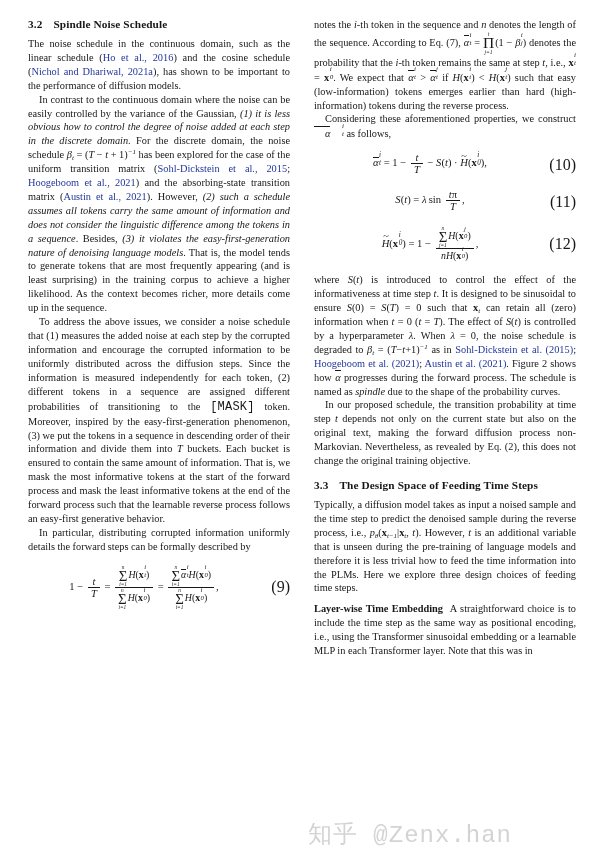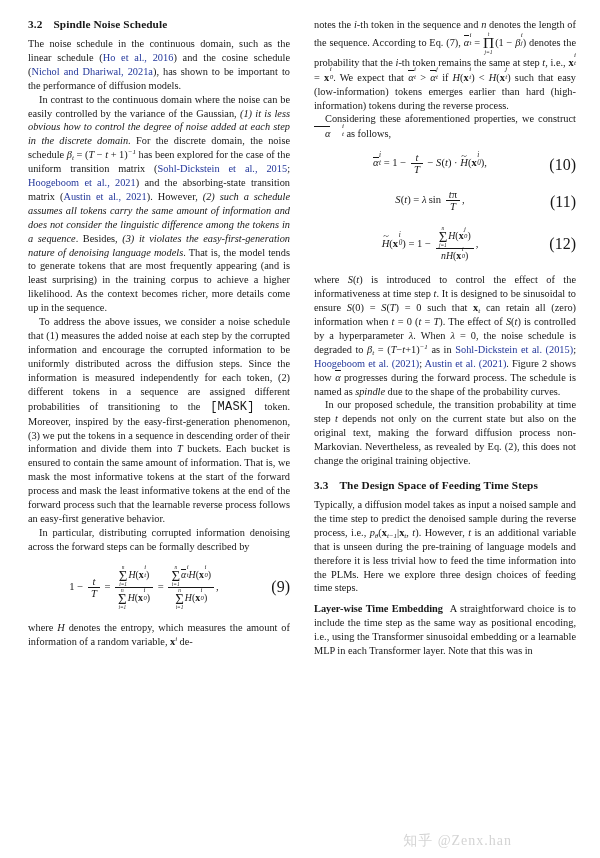--- a/index.html
+++ b/index.html
@@ -162,22 +162,22 @@
     font-size: 150%;
     font-style: normal;
     line-height: .82;
   }
 
   
   .watermark {
     position: absolute;
     right: 8px;
     bottom: 8px;
-    font-size: 14px;
-    font-family: Liberation Serif, serif;
+    font-size: 24px;
+    font-family: Liberation Mono, monospace;
     color: rgba(110,110,110,0.30);
     letter-spacing: 1px;
     white-space: nowrap;
     pointer-events: none;
     user-select: none;
   }
 </style>
 </head>
 <body>
 
@@ -190,41 +190,40 @@
         <span class="sec-num">3.2</span>
         <span class="sec-title">Spindle Noise Schedule</span>
       </h2>
 
       <p class="para"><span>The noise schedule in the continuous domain, such as the linear schedule (</span><span class="cite">Ho et al., 2016</span><span>) and the cosine schedule (</span><span class="cite">Nichol and Dhariwal, 2021a</span><span>), has shown to be important to the performance of diffusion models.</span></p>
 
       <p class="para indent"><span>In contrast to the continuous domain where the noise can be easily controlled by the variance of the Gaussian, </span><span class="ital">(1) it is less obvious how to control the degree of noise added at each step in the discrete domain</span><span>. For the discrete domain, the noise schedule </span><span class="mathfont"><i class="v">β</i><sub class="dn">t</sub> = (<i class="v">T</i> − <i class="v">t</i> + 1)<sup class="up">−1</sup></span><span> has been explored for the case of the uniform transition matrix (</span><span class="cite">Sohl-Dickstein et al., 2015</span><span>; </span><span class="cite">Hoogeboom et al., 2021</span><span>) and the absorbing-state transition matrix (</span><span class="cite">Austin et al., 2021</span><span>). However, </span><span class="ital">(2) such a schedule assumes all tokens carry the same amount of information and does not consider the linguistic difference among the tokens in a sequence</span><span>. Besides, </span><span class="ital">(3) it violates the easy-first-generation nature of denoising language models</span><span>. That is, the model tends to generate tokens that are most frequently appearing (and is least surprising) in the training corpus to achieve a higher likelihood. As the context becomes richer, more details come up in the sequence.</span></p>
 
       <p class="para indent"><span>To address the above issues, we consider a noise schedule that (1) measures the added noise at each step by the corrupted information and encourage the corrupted information to be uniformly distributed across the diffusion steps. Since the information is measured independently for each token, (2) different tokens in a sequence are assigned different probabilities of transitioning to the </span><span class="mono">[MASK]</span><span> token. Moreover, inspired by the easy-first-generation phenomenon, (3) we put the tokens in a sequence in descending order of their information and divide them into </span><i class="v">T</i><span> buckets. Each bucket is ensured to contain the same amount of information. That is, we mask the most informative tokens at the start of the forward process and mask the least informative tokens at the end of the forward process such that the learnable reverse process follows an easy-first generative behavior.</span></p>
 
-      <p class="para indent"><span>In particular, distributing corrupted information denoising across the forward steps can be formally described by</span></p>
+      <p class="para indent"><span>In particular, distributing corrupted information uniformly details the forward steps can be formally described by</span></p>
 
       <div class="eq-block">
         <div class="eq-body mathfont">
           1 −
           <span class="frac"><span class="num"><i class="v">t</i></span><span class="den"><i class="v">T</i></span></span>
           =
           <span class="frac small">
             <span class="num"><span class="sumop"><span class="lim">n</span><span class="big">Σ</span><span class="lim">i=1</span></span><i class="v">H</i>(<span class="bvec">x</span><span class="subsup"><span class="s-up">i</span><span class="s-dn">t</span></span>)</span>
             <span class="den"><span class="sumop"><span class="lim">n</span><span class="big">Σ</span><span class="lim">i=1</span></span><i class="v">H</i>(<span class="bvec">x</span><span class="subsup"><span class="s-up">i</span><span class="s-dn">0</span></span>)</span>
           </span>
           =
           <span class="frac small">
             <span class="num"><span class="sumop"><span class="lim">n</span><span class="big">Σ</span><span class="lim">i=1</span></span><span class="ovl"><i class="v">α</i></span><span class="subsup"><span class="s-up">i</span><span class="s-dn">t</span></span><i class="v">H</i>(<span class="bvec">x</span><span class="subsup"><span class="s-up">i</span><span class="s-dn">0</span></span>)</span>
             <span class="den"><span class="sumop"><span class="lim">n</span><span class="big">Σ</span><span class="lim">i=1</span></span><i class="v">H</i>(<span class="bvec">x</span><span class="subsup"><span class="s-up">i</span><span class="s-dn">0</span></span>)</span>
           </span>,
         </div>
         <span class="eq-tag">(9)</span>
       </div>
 
-      <p class="para"><span>where </span><i class="v">H</i><span> denotes the entropy, which measures the amount of information of a random variable, </span><span class="mathfont"><span class="bvec">x</span><sup class="up">i</sup></span><span> de-</span></p>
     </div>
 
     <div class="col">
 
       <p class="para"><span>notes the </span><i class="v">i</i><span>-th token in the sequence and </span><i class="v">n</i><span> denotes the length of the sequence. According to Eq. (7), </span><span class="mathfont"><span class="ovl"><i class="v">α</i></span><span class="subsup"><span class="s-up">i</span><span class="s-dn">t</span></span> = <span class="sumop"><span class="lim">t</span><span class="big">Π</span><span class="lim">j=1</span></span>(1 − <i class="v">β</i><span class="subsup"><span class="s-up">i</span><span class="s-dn">j</span></span>)</span><span> denotes the probability that the </span><i class="v">i</i><span>-th token remains the same at step </span><i class="v">t</i><span>, i.e., </span><span class="mathfont"><span class="bvec">x</span><span class="subsup"><span class="s-up">i</span><span class="s-dn">t</span></span> = <span class="bvec">x</span><span class="subsup"><span class="s-up">i</span><span class="s-dn">0</span></span></span><span>. We expect that </span><span class="mathfont"><span class="ovl"><i class="v">α</i></span><span class="subsup"><span class="s-up">i</span><span class="s-dn">t</span></span> &gt; <span class="ovl"><i class="v">α</i></span><span class="subsup"><span class="s-up">j</span><span class="s-dn">t</span></span></span><span> if </span><span class="mathfont"><i class="v">H</i>(<span class="bvec">x</span><span class="subsup"><span class="s-up">i</span><span class="s-dn">t</span></span>) &lt; <i class="v">H</i>(<span class="bvec">x</span><span class="subsup"><span class="s-up">j</span><span class="s-dn">t</span></span>)</span><span> such that easy (low-information) tokens emerges earlier than hard (high-information) tokens during the reverse process.</span></p>
 
       <p class="para indent"><span>Considering these aforementioned properties, we construct </span><span class="mathfont"><span class="ovl"><i class="v">α</i></span><span class="subsup"><span class="s-up">i</span><span class="s-dn">t</span></span></span><span> as follows,</span></p>
 
       <div class="eq-block">
         <div class="eq-body mathfont">

